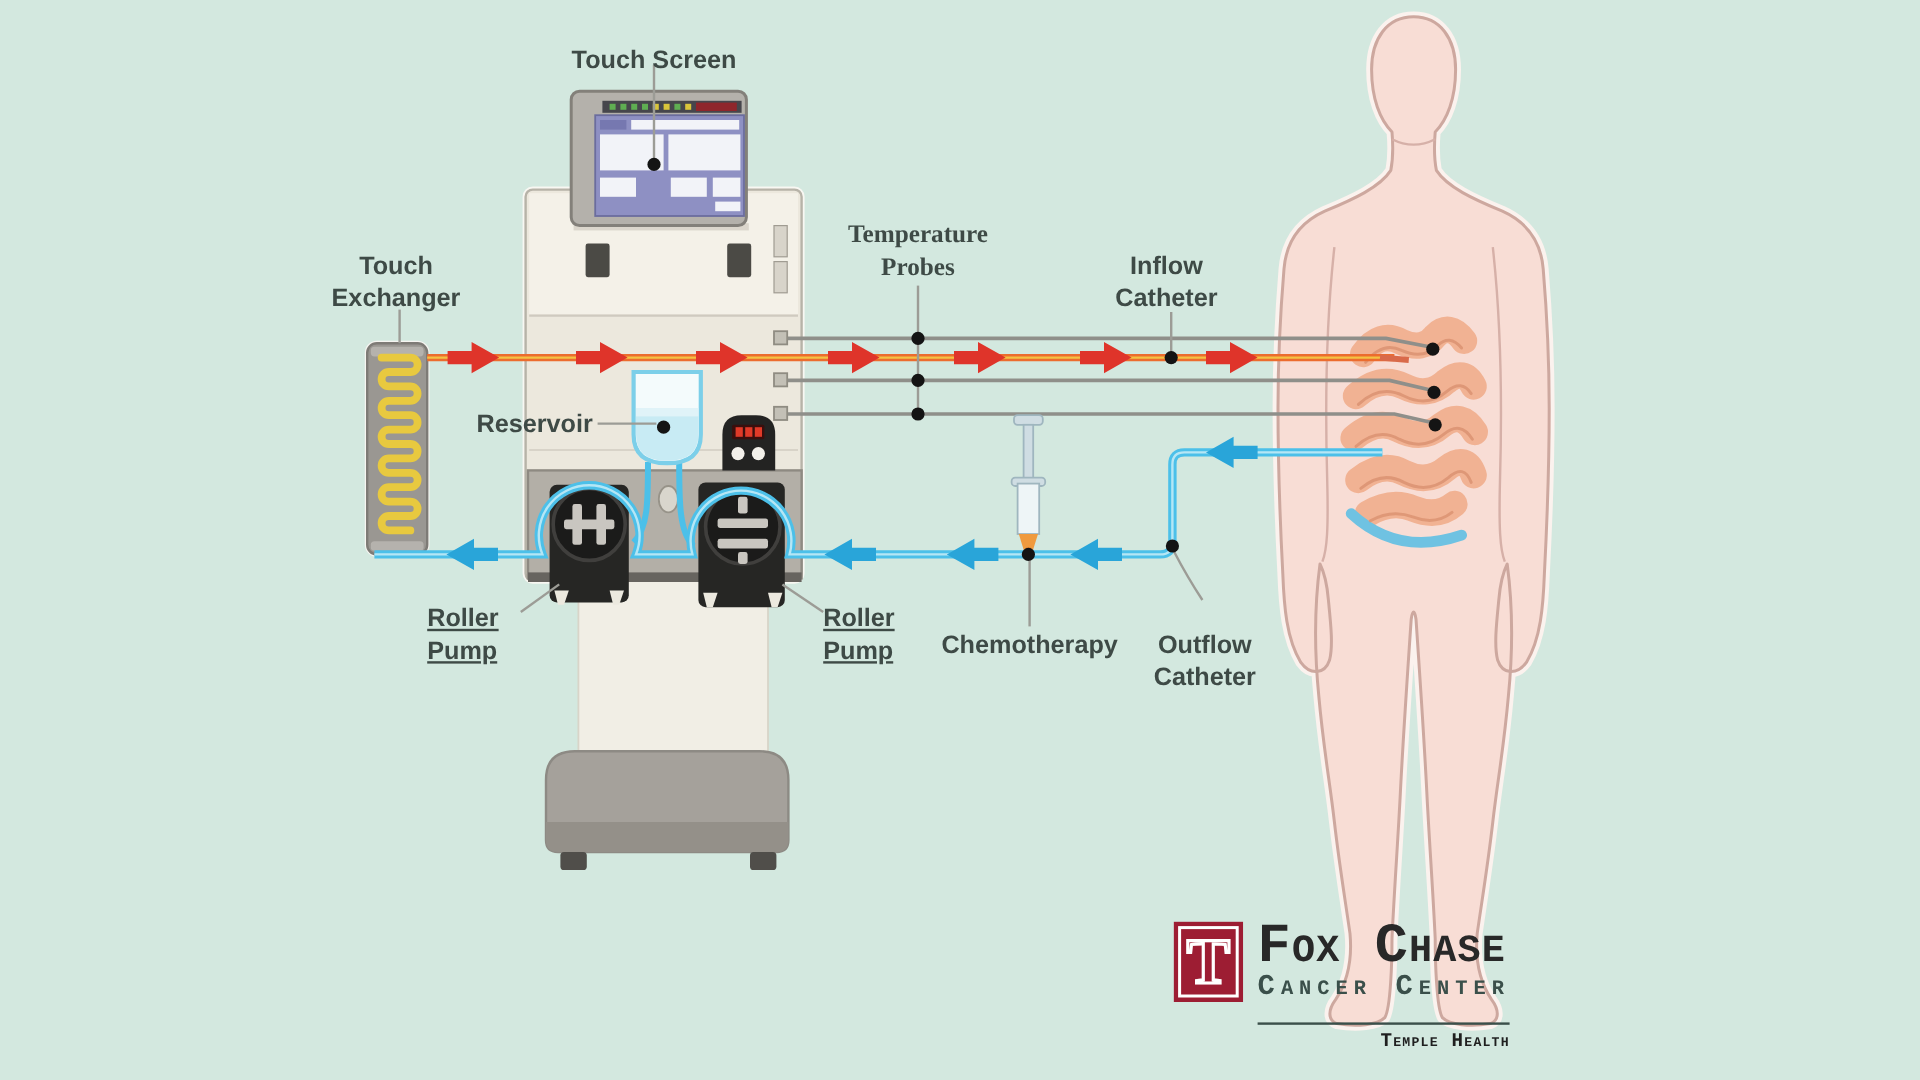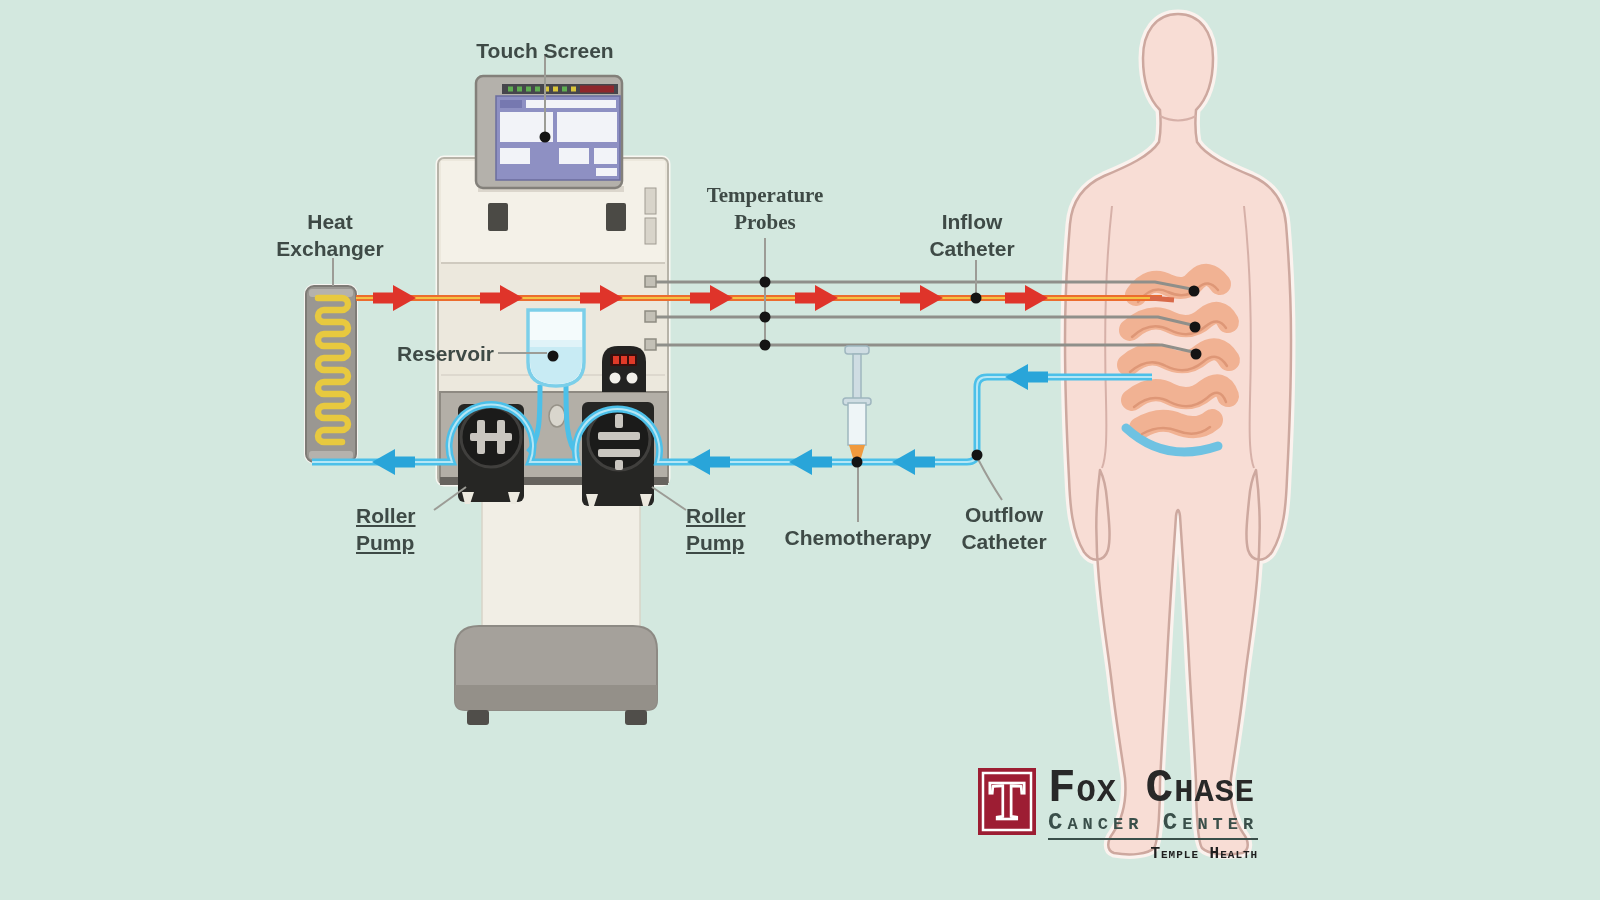--- a/index.html
+++ b/index.html
@@ -7,21 +7,21 @@
   #stage{position:absolute;inset:0;}
   svg{display:block;}
   .lbl{position:absolute;font:700 21px "Liberation Sans",sans-serif;color:#3e4a46;line-height:27px;white-space:nowrap;text-align:center;}
   .lbl span{display:block;}
   .lbl.center{transform:translateX(-50%);}
   .lbl.right{transform:translateX(-100%);text-align:right;}
   .lbl.left{text-align:left;text-decoration:underline;}
   #logo{position:absolute;left:978px;top:768px;display:flex;align-items:flex-start;}
   #logo .txt{margin-left:12px;font-family:Liberation Mono, monospace;}
   #logo .name{font-variant:small-caps;font-weight:700;font-size:46px;line-height:42px;color:#282828;letter-spacing:1px;}
-  #logo .division{font-variant:small-caps;font-weight:600;font-size:24px;line-height:26px;color:#3a4f4a;letter-spacing:5px;border-bottom:2px solid #3a4f4a;padding-bottom:2px;}
+  #logo .division{font-variant:small-caps;font-weight:600;font-size:24px;line-height:26px;color:#3a4f4a;letter-spacing:5px;border-bottom:2px solid #3a4f4a;padding-bottom:16px;}
   #logo .parent{font-variant:small-caps;font-weight:700;font-size:16px;line-height:28px;color:#1f1f1f;text-align:right;letter-spacing:1px;}
 </style>
 </head>
 <body>
 
 <div id="stage">
 <svg viewBox="0 0 1600 900" width="1600" height="900">
   <defs>
     <path id="arrR" d="M -20 -5.5 L 0 -5.5 L 0 -13 L 23 0 L 0 13 L 0 5.5 L -20 5.5 Z"></path>
     <path id="arrL" d="M 20 -5.5 L 0 -5.5 L 0 -13 L -23 0 L 0 13 L 0 5.5 L 20 5.5 Z"></path>
@@ -228,21 +228,21 @@
     <circle cx="1195" cy="327" r="5.5"></circle>
     <circle cx="1196" cy="354" r="5.5"></circle>
     <circle cx="857" cy="462" r="5.5"></circle>
     <circle cx="977" cy="455" r="5.5"></circle>
   </g>
 </svg>
 
 <div class="lbl center" style="left:545px;top:24px;margin-top:13px;">Touch Screen</div>
 
 <div class="lbl center" style="left:330px;top:208px;">
-  <span>Heat</span>
+  <span>Touch</span>
   <span>Exchanger</span>
 </div>
 
 <div class="lbl center" style="left:765px;top:182px;font-family:Liberation Serif, serif;">
   <span>Temperature</span>
   <span>Probes</span>
 </div>
 
 <div class="lbl center" style="left:972px;top:208px;">
   <span>Inflow</span>
@@ -256,21 +256,21 @@
   <span>Pump</span>
 </div>
 
 <div class="lbl left" style="left:686px;top:502px;">
   <span>Roller</span>
   <span>Pump</span>
 </div>
 
 <div class="lbl center" style="left:858px;top:524px;">Chemotherapy</div>
 
-<div class="lbl center" style="left:1004px;top:501px;">
+<div class="lbl center" style="left:1004px;top:524px;">
   <span>Outflow</span>
   <span>Catheter</span>
 </div>
 
 <div id="logo">
   <svg width="58" height="67" viewBox="0 0 58 67">
     <rect x="0" y="0" width="58" height="67" fill="#9d1d33"></rect>
     <rect x="5" y="5" width="48" height="57" fill="none" stroke="#ffffff" stroke-width="2.5"></rect>
     <text x="29" y="51" text-anchor="middle" font-family="Liberation Serif, serif" font-weight="700" font-size="54" stroke="#ffffff" stroke-width="2.6" fill="#9d1d33">T</text>
   </svg>

